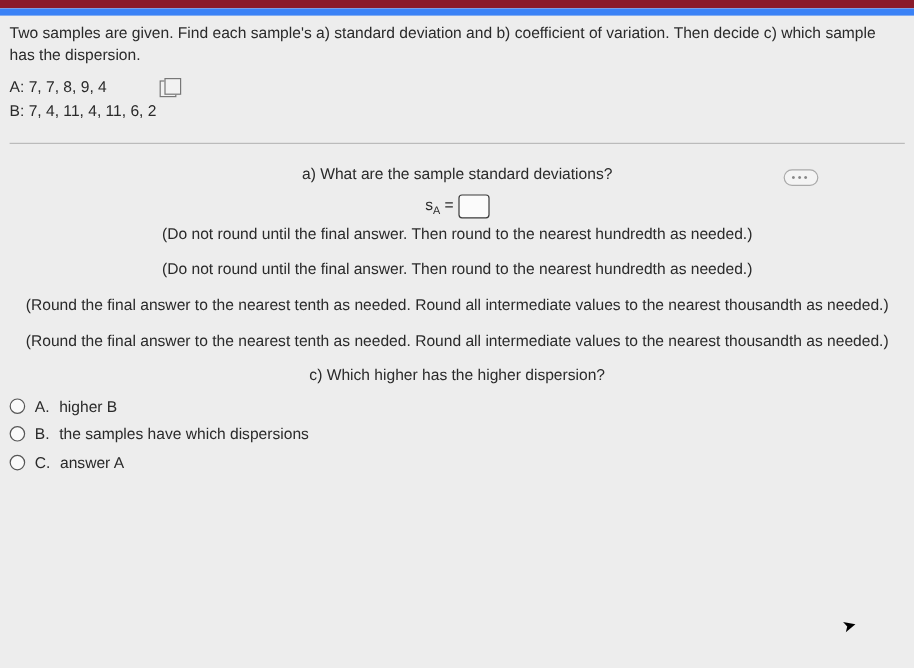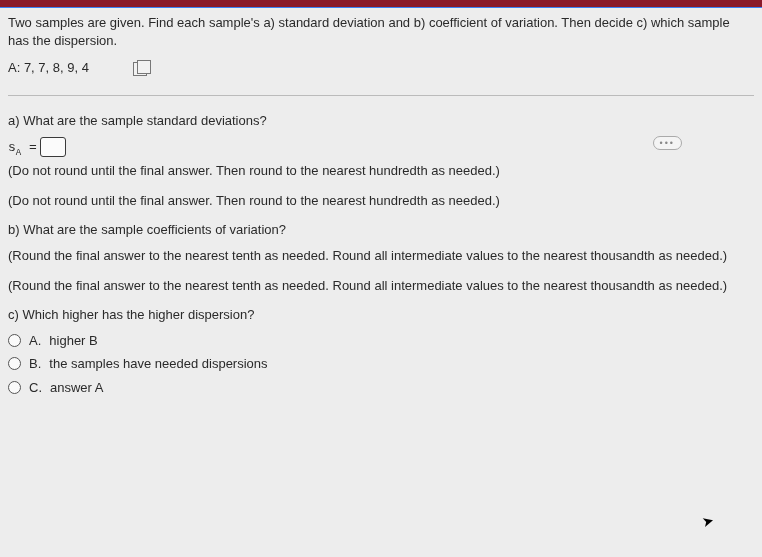--- a/index.html
+++ b/index.html
@@ -17,21 +17,21 @@
     height: 7px;
     background: #8a1a2a;
     width: 100%;
   }
   .page {
     background: #ededed;
     padding: 6px 8px 6px 8px;
     line-height: 1.35;
     height: calc(100% - 7px);
     position: relative;
-    border-top: 1px solid #3b82f6;
+    border-top: 6px solid #3b82f6;
   }
   .intro { margin-bottom: 10px; }
   .data-line { margin: 2px 0; }
   .copy-icon {
     display: inline-block;
     width: 14px; height: 14px;
     border: 1px solid #777;
     position: relative;
     vertical-align: middle;
     margin-left: 40px;
@@ -58,24 +58,24 @@
     border: 1px solid #aaa;
     border-radius: 10px;
     padding: 0 6px;
     font-size: 9px;
     letter-spacing: 2px;
     color: #888;
     background: #f4f4f4;
     height: 14px;
     line-height: 12px;
   }
-  .qsection { margin-bottom: 10px; }
+  .qsection { margin-bottom: 10px; text-align: center; }
   .qlabel { margin-bottom: 8px; }
   .eq-row { margin: 6px 0 4px 0; }
-  .eq-sym { display: inline-block; font-family: Liberation Mono, monospace; }
+  .eq-sym { display: inline-block; }
   .input-box {
     display: inline-block;
     width: 26px; height: 20px;
     border: 1.5px solid #3a3a3a;
     border-radius: 3px;
     background: #fbfbfb;
     vertical-align: middle;
   }
   .hint { margin: 2px 0 12px 0; }
   .options { margin-top: 4px; }
@@ -105,58 +105,60 @@
 <div class="page">
 
   <div class="intro">
     <span>Two samples are given. Find each sample's a) standard deviation and b) coefficient of variation. Then decide c) which sample has the dispersion.</span>
   </div>
 
   <div class="data-line">
     <span>A: 7, 7, 8, 9, 4</span>
     <span class="copy-icon"></span>
   </div>
+  <div class="data-line">
+    <span>B: 7, 4, 11, 4, 11, 6, 2</span>
+  </div>
 
   <hr class="sep">
   <div class="dots-pill">
     <span>•••</span>
   </div>
 
   <div class="qsection">
     <div class="qlabel">a) What are the sample standard deviations?</div>
 
     <div class="eq-row">
       <span class="eq-sym"><span>s</span><sub>A</sub><span> = </span></span>
       <span class="input-box"></span>
     </div>
     <div class="hint">(Do not round until the final answer. Then round to the nearest hundredth as needed.)</div>
 
     <div class="hint">(Do not round until the final answer. Then round to the nearest hundredth as needed.)</div>
   </div>
 
   <div class="qsection">
-    <div class="qlabel">b) What are the sample coefficients of variation?</div>
 
     <div class="hint">(Round the final answer to the nearest tenth as needed. Round all intermediate values to the nearest thousandth as needed.)</div>
 
     <div class="hint">(Round the final answer to the nearest tenth as needed. Round all intermediate values to the nearest thousandth as needed.)</div>
   </div>
 
   <div class="qsection">
     <div class="qlabel">c) Which higher has the higher dispersion?</div>
     <div class="options">
       <div class="opt-row">
         <span class="radio"></span>
         <span>A.</span>
         <span>higher B</span>
       </div>
       <div class="opt-row">
         <span class="radio"></span>
         <span>B.</span>
-        <span>the samples have needed dispersions</span>
+        <span>the samples have which dispersions</span>
       </div>
       <div class="opt-row">
         <span class="radio"></span>
         <span>C.</span>
         <span>answer A</span>
       </div>
     </div>
   </div>
 
   <div class="cursor">➤</div>

